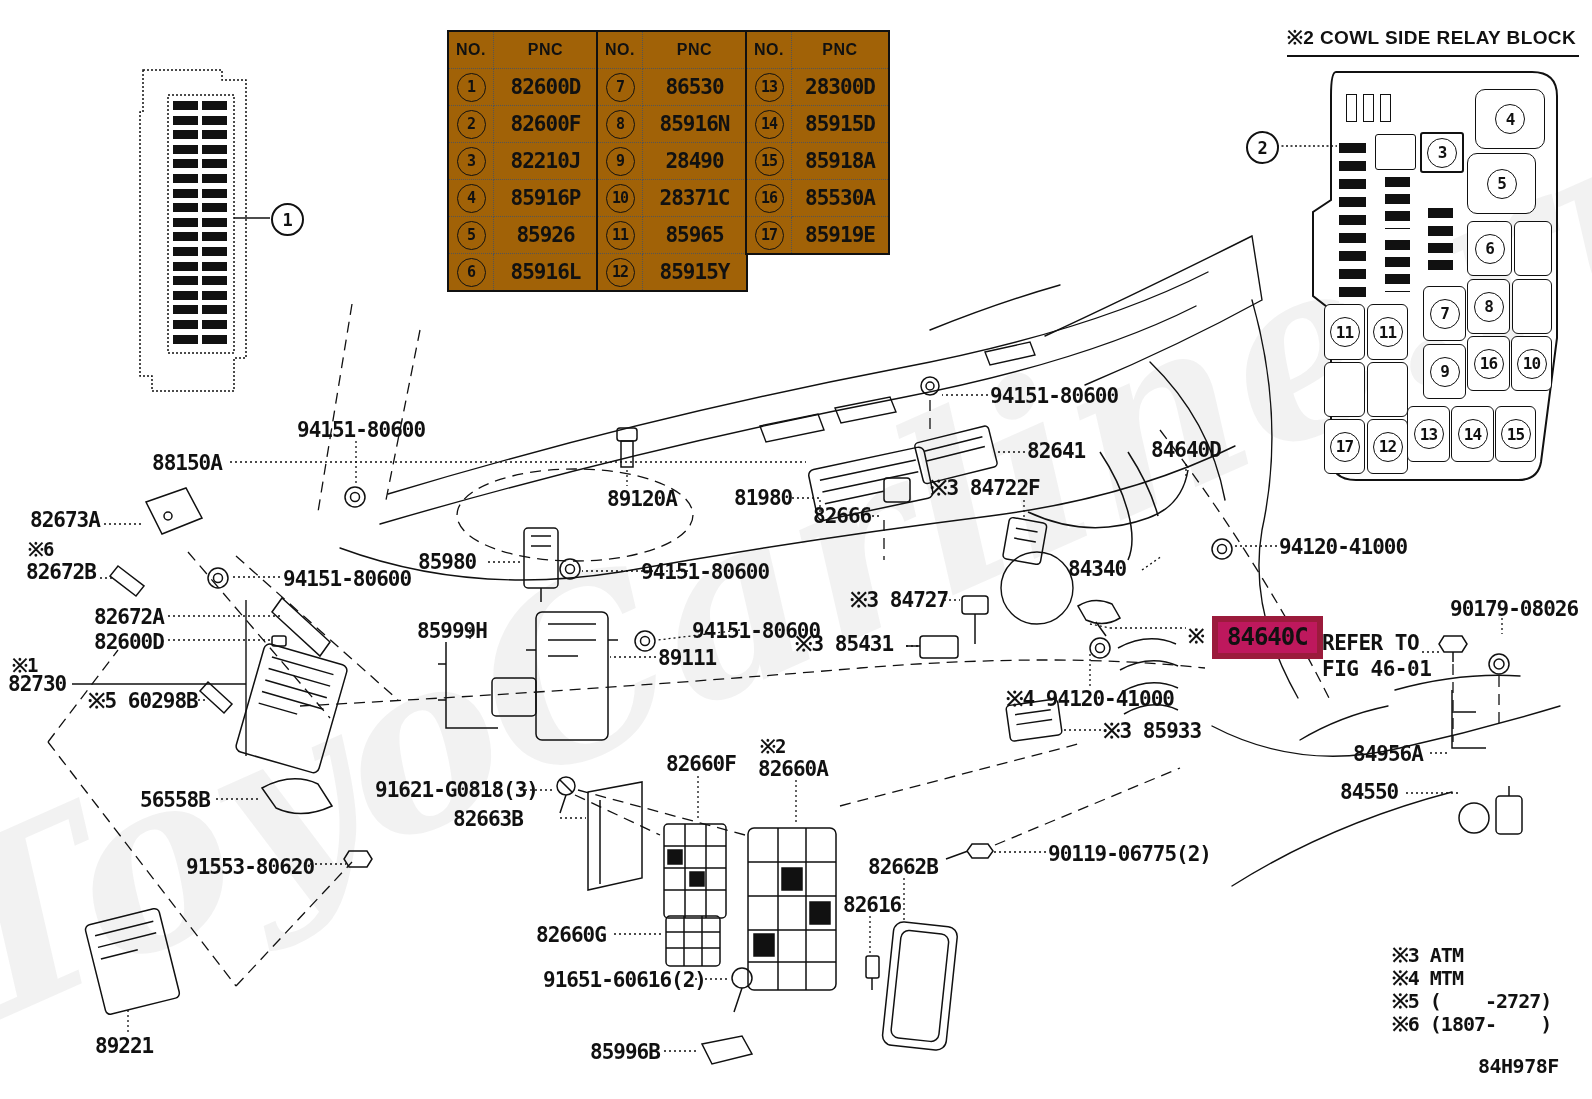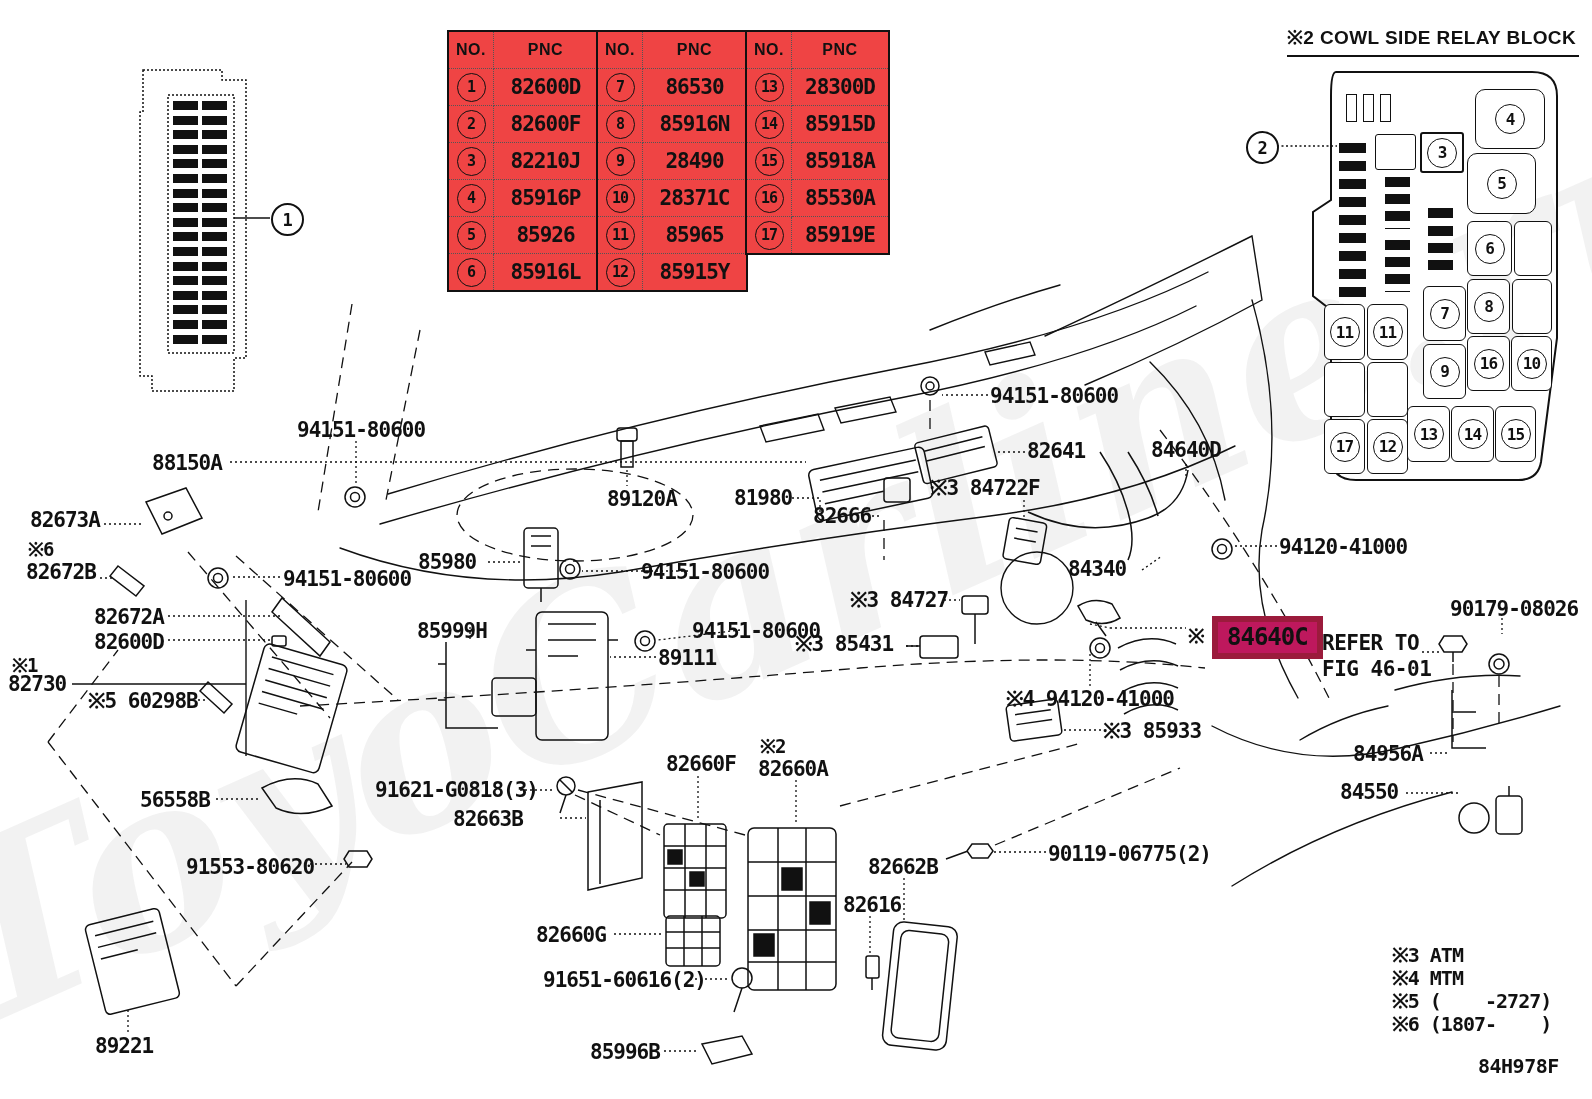--- a/index.html
+++ b/index.html
@@ -5,21 +5,21 @@
   html,body{margin:0;padding:0;background:#fff;}
   .stage{position:relative;width:1592px;height:1099px;background:#fff;overflow:hidden;
          font-family:"Liberation Sans",sans-serif;color:#111;}
   .wm{position:absolute;left:-140px;top:430px;width:1900px;text-align:center;
       font:bold italic 235px "DejaVu Serif",serif;color:rgba(30,30,30,0.06);
       transform:rotate(-24deg);z-index:0;white-space:nowrap;pointer-events:none;}
   svg.lineart{position:absolute;left:0;top:0;z-index:1;}
   .title{position:absolute;font:bold 19px "Liberation Sans",sans-serif;letter-spacing:.4px;
          border-bottom:2px solid #111;padding:0 3px 5px 0;white-space:nowrap;z-index:2;}
   
-  table.pnct{position:absolute;border-collapse:collapse;background:#ef4444;z-index:2;
+  table.pnct{position:absolute;border-collapse:collapse;background:#a16207;z-index:2;
              border:2px solid #111;}
   table.pnct th,table.pnct td{border:1px dotted #555;height:36px;padding:0;}
   table.pnct th{font:bold 16px "Liberation Sans",sans-serif;letter-spacing:.5px;}
   td.no{width:44px;text-align:center;}
   td.pnc{width:103px;text-align:center;font:bold 21px "DejaVu Sans Mono",monospace;letter-spacing:-1px;}
   table.pnct.g3 td.pnc{width:96px;}
   .circ{display:inline-flex;align-items:center;justify-content:center;width:27px;height:27px;
         border:1.7px solid #111;border-radius:50%;font:bold 15px "DejaVu Sans Mono",monospace;letter-spacing:-1px;}
   
   .plabel{position:absolute;font:bold 21px "DejaVu Sans Mono",monospace;letter-spacing:-1px;

